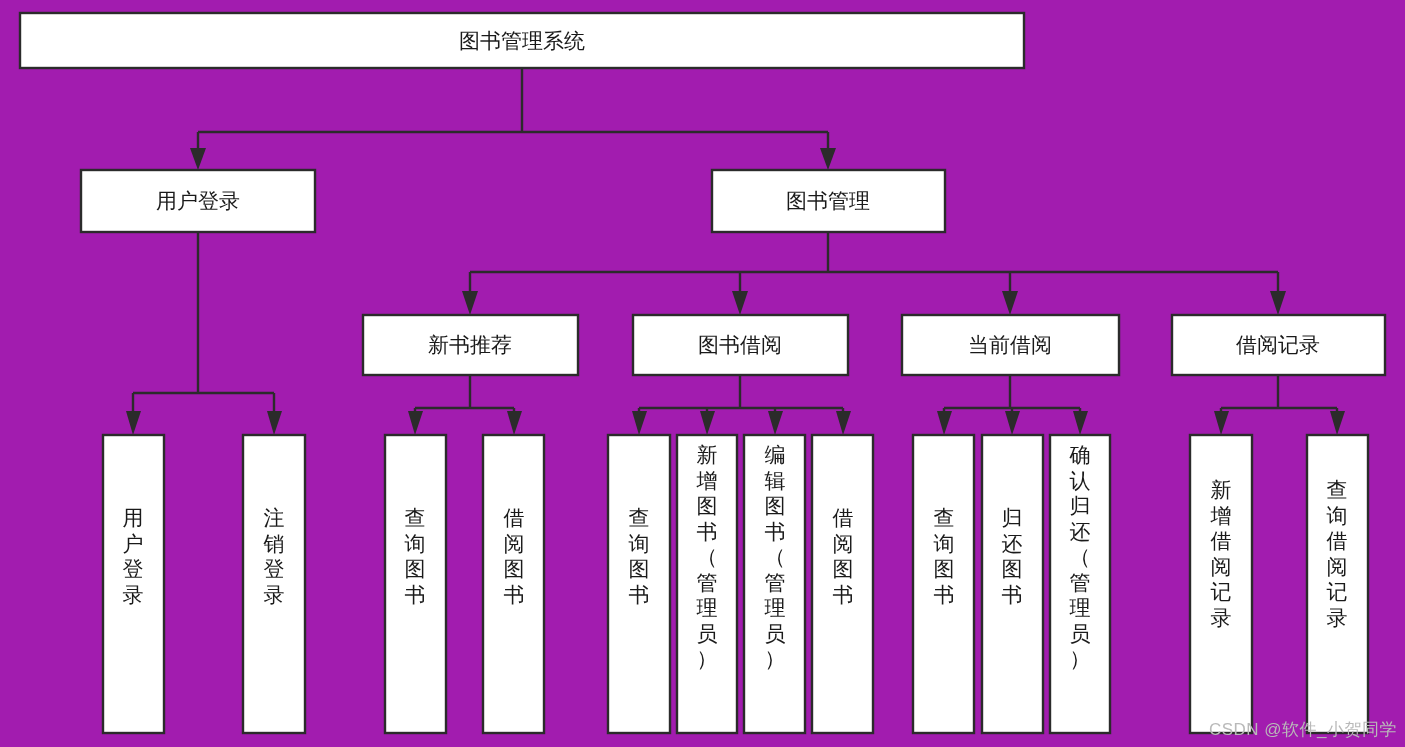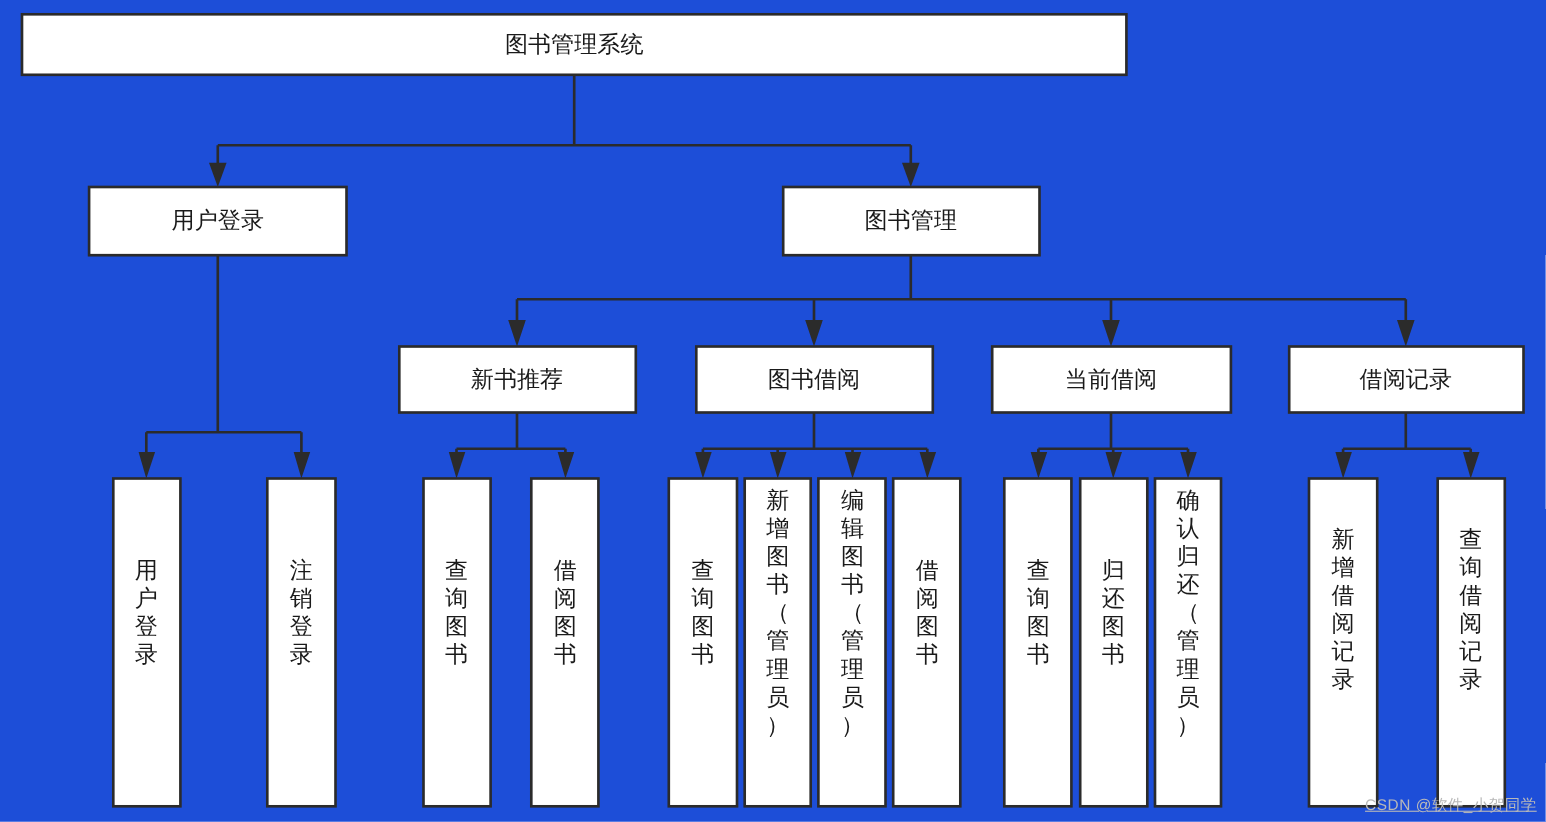--- a/index.html
+++ b/index.html
@@ -10,21 +10,21 @@
   body {
     width: 1405px;
     height: 747px;
     font-family: "Liberation Sans", "DejaVu Sans", sans-serif;
     overflow: hidden;
   }
   #diagram-root {
     position: relative;
     width: 1405px;
     height: 747px;
-    background: #1d4ed8;
+    background: #a21caf;
   }
   svg.diagram-canvas {
     position: absolute;
     left: 0;
     top: 0;
     width: 1405px;
     height: 747px;
   }
   .node-box {
     fill: #ffffff;
@@ -51,26 +51,25 @@
     font-family: "Liberation Sans", "DejaVu Sans", sans-serif;
     font-size: 21px;
     fill: #1a1a1a;
     text-anchor: middle;
   }
   .watermark-text {
     position: absolute;
     right: 8px;
     bottom: 6px;
     font-family: "Liberation Sans", "DejaVu Sans", sans-serif;
-    font-size: 14px;
+    font-size: 17px;
     color: #b9b9b9;
     white-space: nowrap;
     letter-spacing: 0.5px;
     user-select: none;
-    text-decoration: underline;
   }
 </style>
 </head>
 <body>
 
 <div id="diagram-root">
 
   <svg class="diagram-canvas" viewBox="0 0 1405 747" xmlns="http://www.w3.org/2000/svg">
 
     <g>

